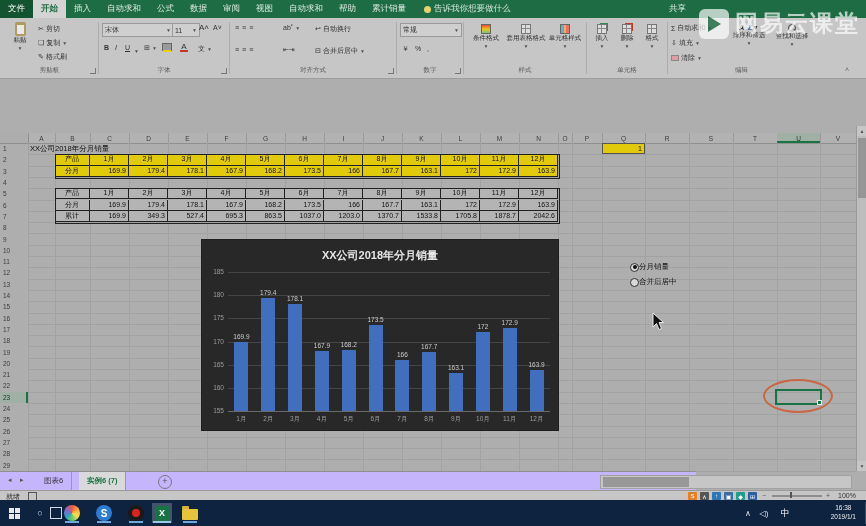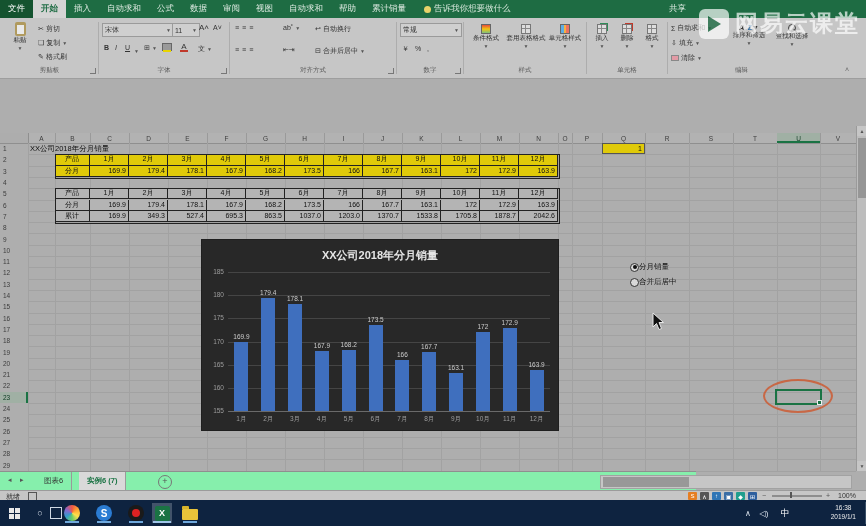--- a/index.html
+++ b/index.html
@@ -68,21 +68,21 @@
   .selcell{position:absolute;border:2px solid #1a7344;z-index:7;}
   .selhandle{position:absolute;right:-2px;bottom:-2px;width:3px;height:3px;background:#1a7344;border:1px solid #eee;}
   .ellipse{position:absolute;border:2px solid rgba(205,92,52,.85);border-radius:50%;z-index:8;}
   .hl-col{position:absolute;background:#a0b0a4;border-bottom:2px solid #1a7344;z-index:2;}
   .hl-row{position:absolute;background:#a0b0a4;border-right:2px solid #1a7344;z-index:2;}
   
   .vscroll{left:856px;top:126px;width:10px;height:345px;background:#bdbdbd;border-left:1px solid #9a9a9a;z-index:9;}
   .varrow{position:absolute;left:0;width:10px;height:10px;font-size:5px;color:#555;display:flex;align-items:center;justify-content:center;background:#c6c6c6;}
   .vthumb{position:absolute;left:1px;width:8px;background:#969696;}
   
-  .tabrow{left:0;top:471px;width:696px;height:19px;background:#86efac;border-top:1px solid #8f8f8f;z-index:9;font-size:7.5px;}
+  .tabrow{left:0;top:471px;width:696px;height:19px;background:#c4b5fd;border-top:1px solid #8f8f8f;z-index:9;font-size:7.5px;}
   .navarr{position:absolute;top:4px;font-size:7px;color:#555;}
   .stab{position:absolute;top:0;height:18px;display:flex;align-items:center;padding:0 8px;color:#333;border-right:1px solid #9a9a9a;}
   .stab.active{background:#d9d9d9;color:#1a7344;font-weight:bold;}
   .addsheet{position:absolute;top:3px;width:12px;height:12px;border-radius:50%;border:1px solid #777;color:#555;
             font-size:9px;line-height:10px;text-align:center;}
   .hthumb{position:absolute;top:4px;height:10px;background:#989898;}
   .htrack{position:absolute;top:3px;height:12px;background:#c6c6c6;border:1px solid #a2a2a2;}
   
   .statusbar{left:0;top:490px;width:866px;height:10px;background:#c6c6c6;border-top:1px solid #9b9b9b;z-index:9;
              font-size:7px;color:#333;}

